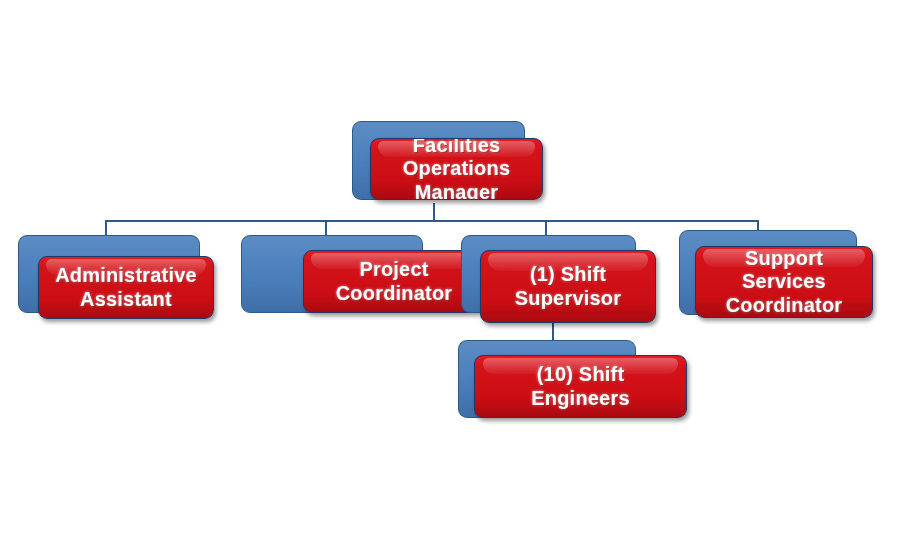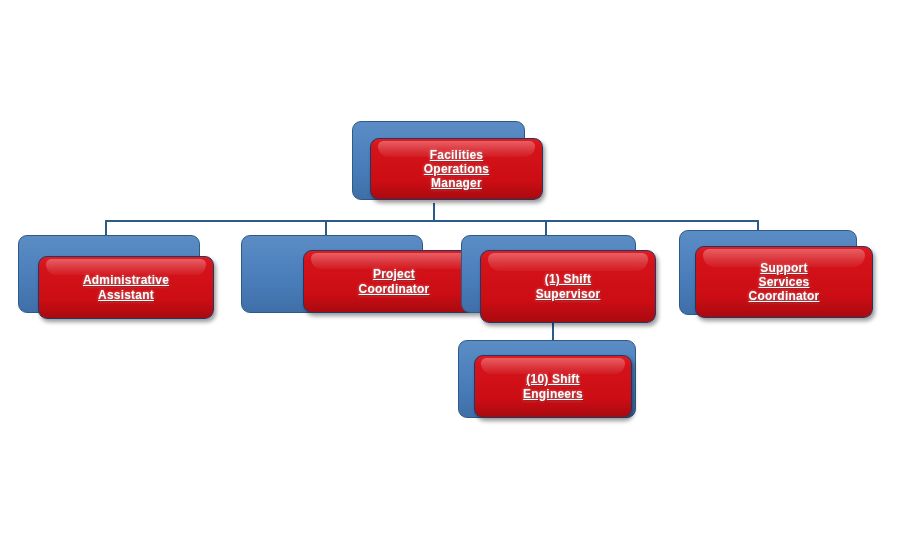--- a/index.html
+++ b/index.html
@@ -63,28 +63,27 @@
     height: 26%;
     border-radius: 7px 7px 14px 14px;
     background: linear-gradient(180deg, rgba(255,255,255,0.30) 0%, rgba(255,255,255,0.04) 100%);
     pointer-events: none;
   }
   .node .label {
     position: relative;
     z-index: 2;
     color: #ffffff;
     font-weight: bold;
-    font-size: 12px;
+    font-size: 20px;
     line-height: 1.18;
     text-align: center;
     letter-spacing: 0.2px;
     text-shadow: 0 0 3px rgba(255,255,255,0.55), 1px 1px 1px rgba(90,0,0,0.55);
     padding: 0 8px;
     white-space: pre-line;
-    text-decoration: underline;
   }
 </style>
 </head>
 <body>
 
 <div id="chart-canvas">
 
   <div class="connector v" style="left:433px; top:203px; height:18px;"></div>
 
   <div class="connector h" style="left:105px; top:220px; width:653px;"></div>
@@ -133,19 +132,19 @@
     <div class="backing"></div>
     <div class="face" style="left:16px; top:16px; width:178px; height:72px;">
       <span class="label">Support
 Services
 Coordinator</span>
     </div>
   </div>
 
   <div class="node" style="left:458px; top:340px; width:178px; height:78px;">
     <div class="backing"></div>
-    <div class="face" style="left:16px; top:15px; width:158px; height:63px;">
+    <div class="face" style="left:16px; top:15px; width:213px; height:63px;">
       <span class="label">(10) Shift
 Engineers</span>
     </div>
   </div>
 
 </div>
 
 </body></html>

